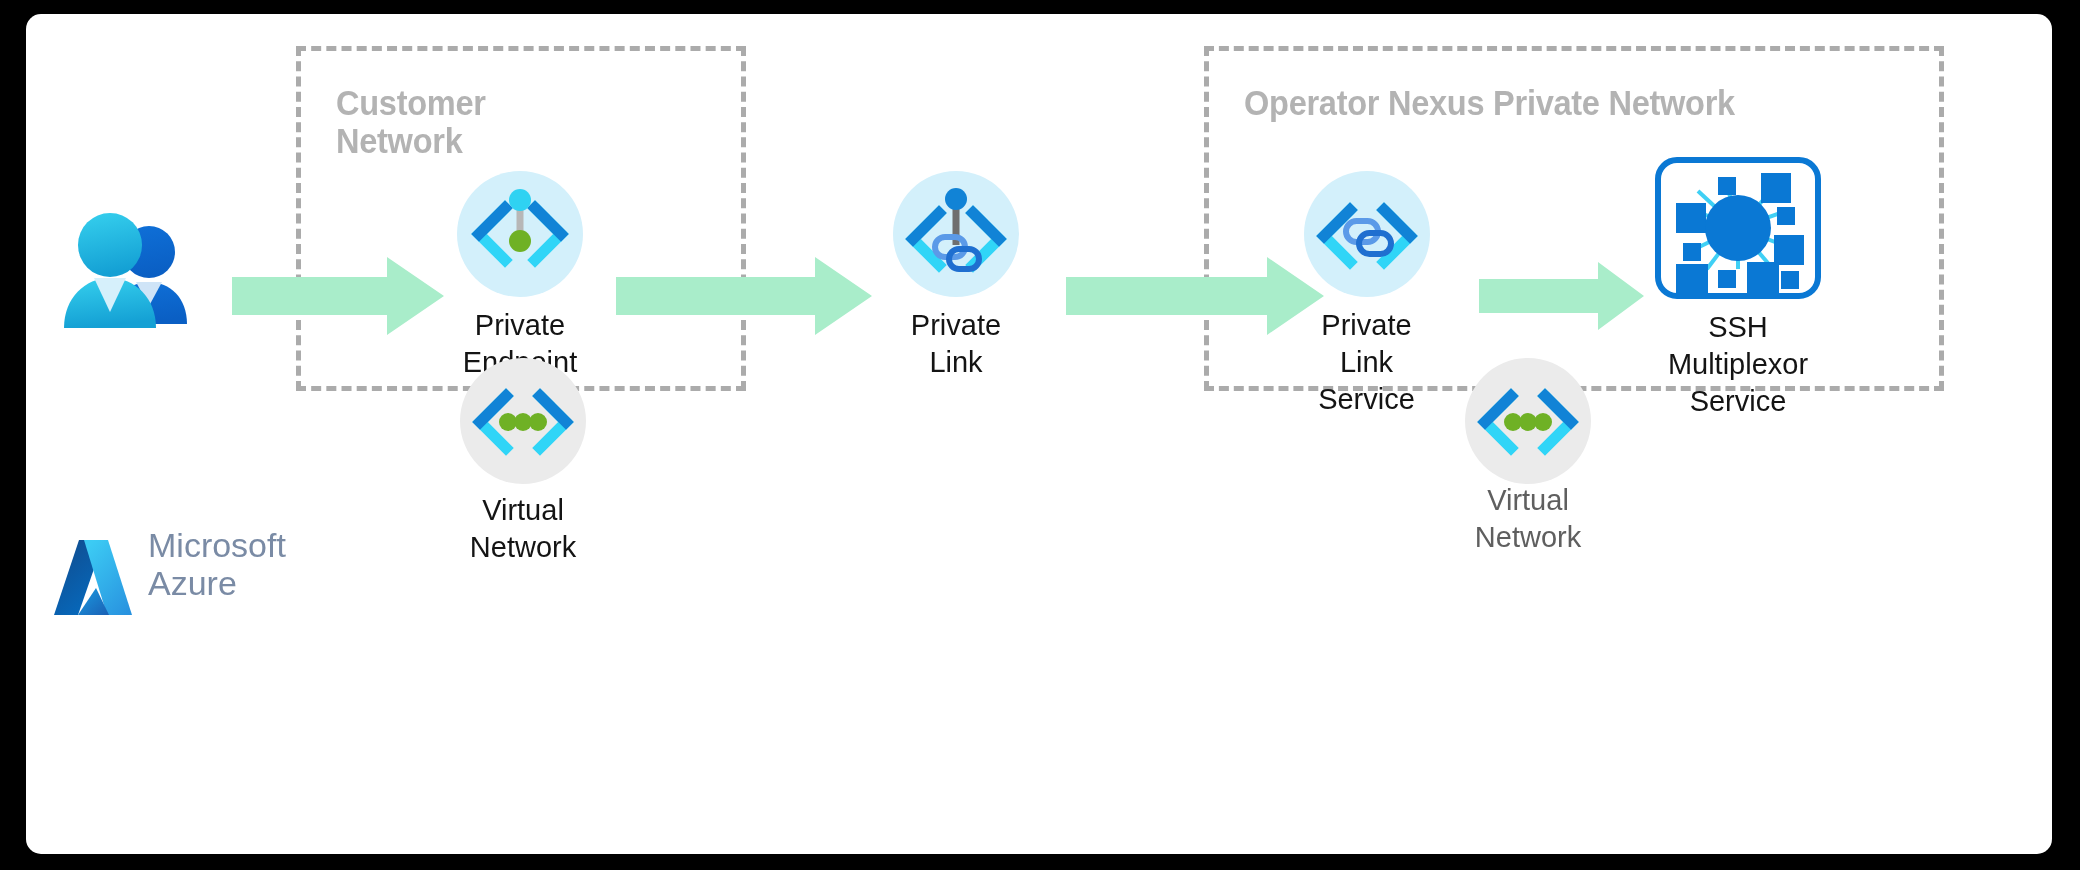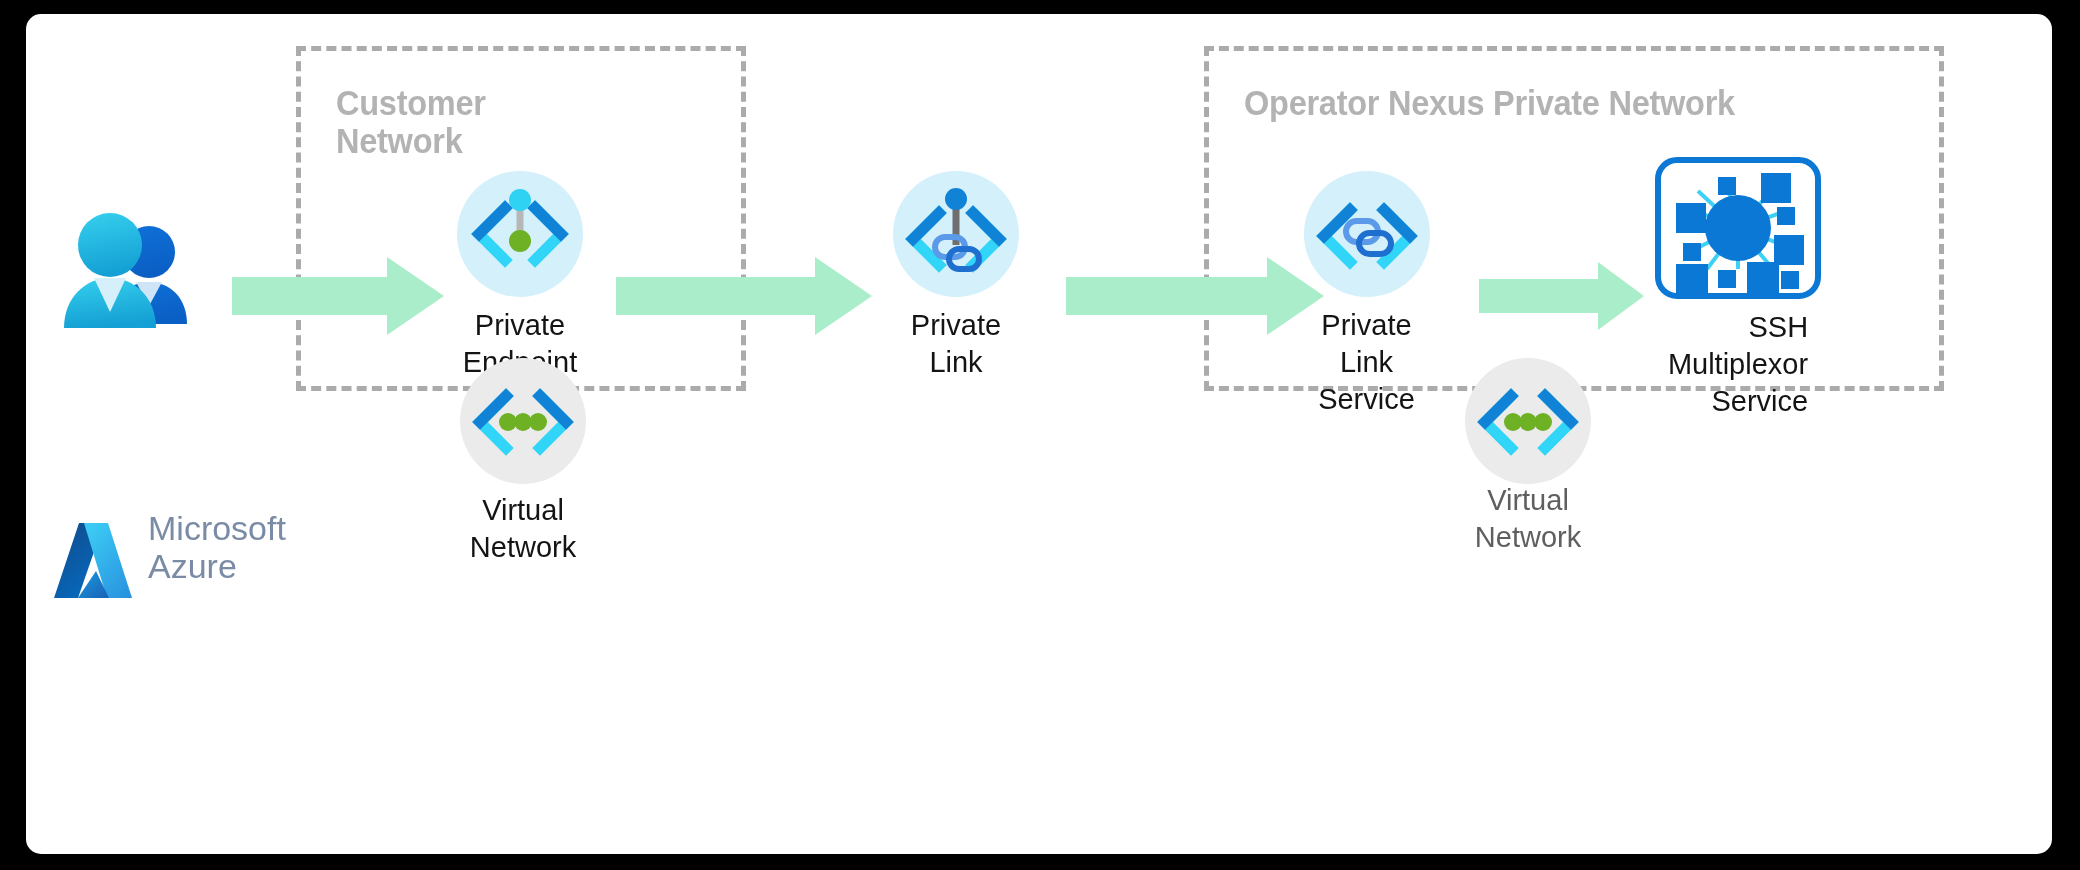--- a/index.html
+++ b/index.html
@@ -199,21 +199,21 @@
       <div class="node-label" style="top:136px;">Private Link
 Service</div>
     </div>
 
     <div class="arrow" style="left:1453px; top:248px; width:165px; height:68px;">
       <svg width="165" height="68" viewBox="0 0 165 68">
         <polygon points="0,17 119,17 119,0 165,34 119,68 119,51 0,51" fill="#a9edca"></polygon>
       </svg>
     </div>
 
-    <div class="node" style="left:1582px; top:143px; width:260px; height:230px;text-align:right;">
+    <div class="node" style="left:1582px; top:143px; width:260px; height:230px;">
       <div class="rounded-box" style="left:47px; top:0; width:166px; height:142px;"></div>
       <svg class="icon-svg" style="left:47px; top:0;" width="166" height="142" viewBox="0 0 166 142">
         <g stroke="#3fd0f5" stroke-width="4">
           <line x1="83" y1="71" x2="43" y2="34"></line>
           <line x1="83" y1="71" x2="72" y2="28"></line>
           <line x1="83" y1="71" x2="118" y2="32"></line>
           <line x1="83" y1="71" x2="128" y2="55"></line>
           <line x1="83" y1="71" x2="128" y2="88"></line>
           <line x1="83" y1="71" x2="118" y2="112"></line>
           <line x1="83" y1="71" x2="83" y2="112"></line>
@@ -260,21 +260,21 @@
         <path d="M46 38 L20 64" fill="none" stroke="#1183d6" stroke-width="11" stroke-linecap="square"></path>
         <path d="M80 38 L106 64 L80 90" fill="none" stroke="#30d5f7" stroke-width="11" stroke-linecap="square"></path>
         <path d="M80 38 L106 64" fill="none" stroke="#1183d6" stroke-width="11" stroke-linecap="square"></path>
         <circle cx="48" cy="64" r="9" fill="#6fb125"></circle>
         <circle cx="63" cy="64" r="9" fill="#6fb125"></circle>
         <circle cx="78" cy="64" r="9" fill="#6fb125"></circle>
       </svg>
       <div class="node-label muted" style="top:124px;">Virtual Network</div>
     </div>
 
-    <div class="brand" style="left:26px; top:495px; width:250px; height:110px;">
+    <div class="brand" style="left:26px; top:512px; width:250px; height:110px;">
       <svg style="position:absolute; left:0; top:10px;" width="82" height="85" viewBox="0 0 82 85">
         <defs>
           <linearGradient id="azA" x1="0" y1="0" x2="0.6" y2="1">
             <stop offset="0%" stop-color="#114a8b"></stop>
             <stop offset="100%" stop-color="#0669bc"></stop>
           </linearGradient>
           <linearGradient id="azB" x1="0.2" y1="0" x2="0.9" y2="1">
             <stop offset="0%" stop-color="#3ccbf4"></stop>
             <stop offset="100%" stop-color="#2892df"></stop>
           </linearGradient>

